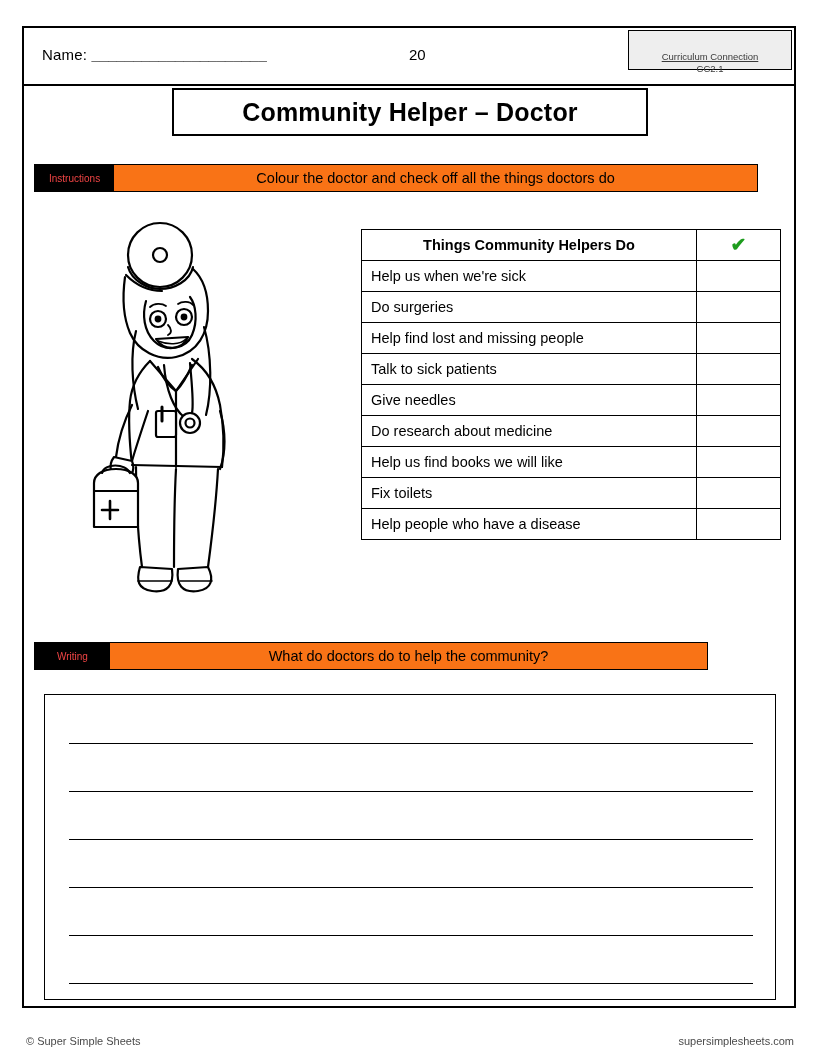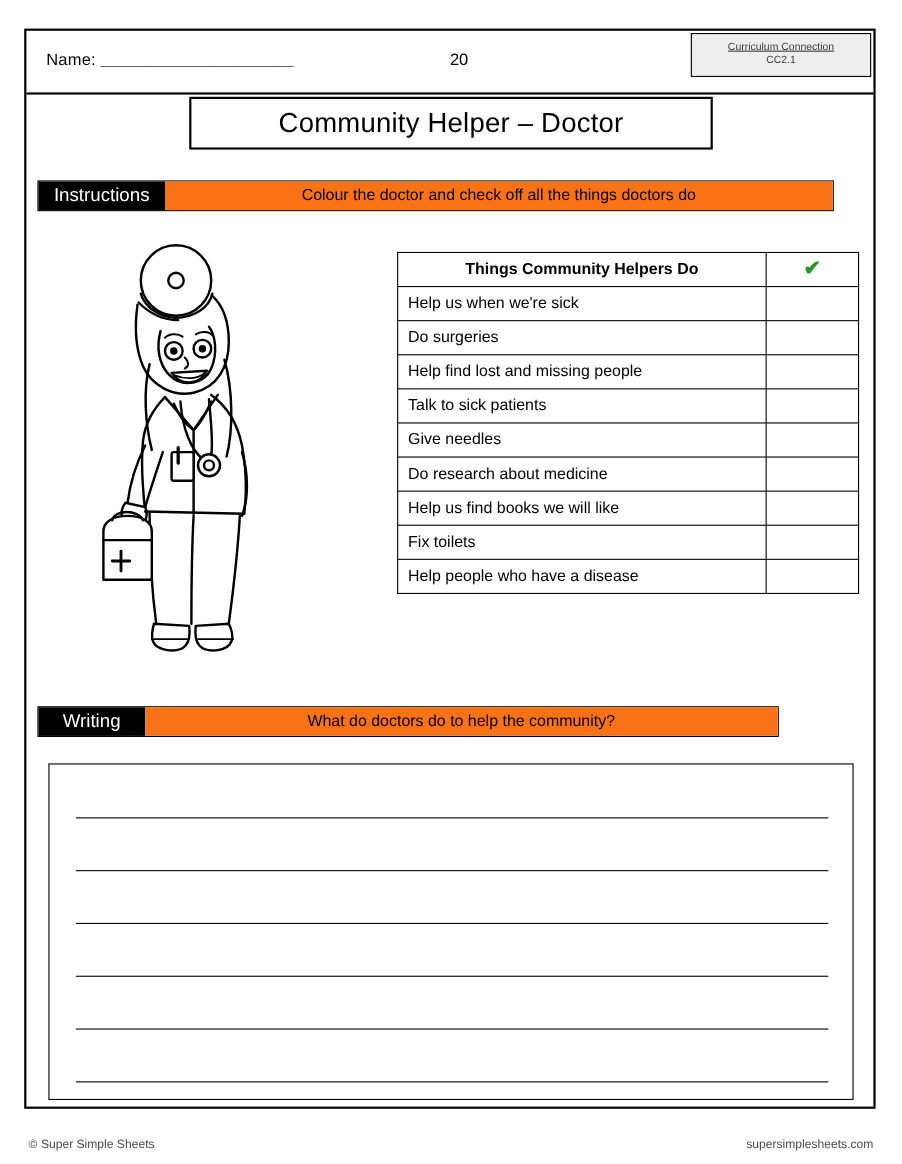--- a/index.html
+++ b/index.html
@@ -67,21 +67,21 @@
   .curriculum-box {
     position: absolute;
     left: 604px;
     top: 2px;
     width: 164px;
     height: 40px;
     background: #eeeeee;
     border: 1px solid #000;
     box-sizing: border-box;
     text-align: center;
-    padding-top: 6px;
+    padding-top: 20px;
   }
   .curriculum-title {
     font-size: 9.5px;
     color: #3a3a3a;
     text-decoration: underline;
     line-height: 12px;
   }
   .curriculum-code {
     font-size: 9.5px;
     color: #3a3a3a;
@@ -104,37 +104,37 @@
     left: 172px;
     top: 88px;
     width: 476px;
     height: 48px;
     border: 2px solid #000;
     background: #fff;
     box-sizing: border-box;
     text-align: center;
     line-height: 44px;
     font-size: 25px;
-    font-weight: normal;
+    font-weight: bold;
     letter-spacing: 0.2px;
   }
 
   
   .bar {
     position: absolute;
     height: 28px;
     box-sizing: border-box;
     border: 1px solid #000;
     display: flex;
     align-items: stretch;
   }
   .bar-label {
     background: #000;
-    color: #ffffff;
-    font-size: 17px;
+    color: #ef4444;
+    font-size: 10px;
     display: flex;
     align-items: center;
     padding: 0 14px;
     white-space: nowrap;
   }
   .bar-text {
     background: #f97316;
     flex: 1;
     display: flex;
     align-items: center;

